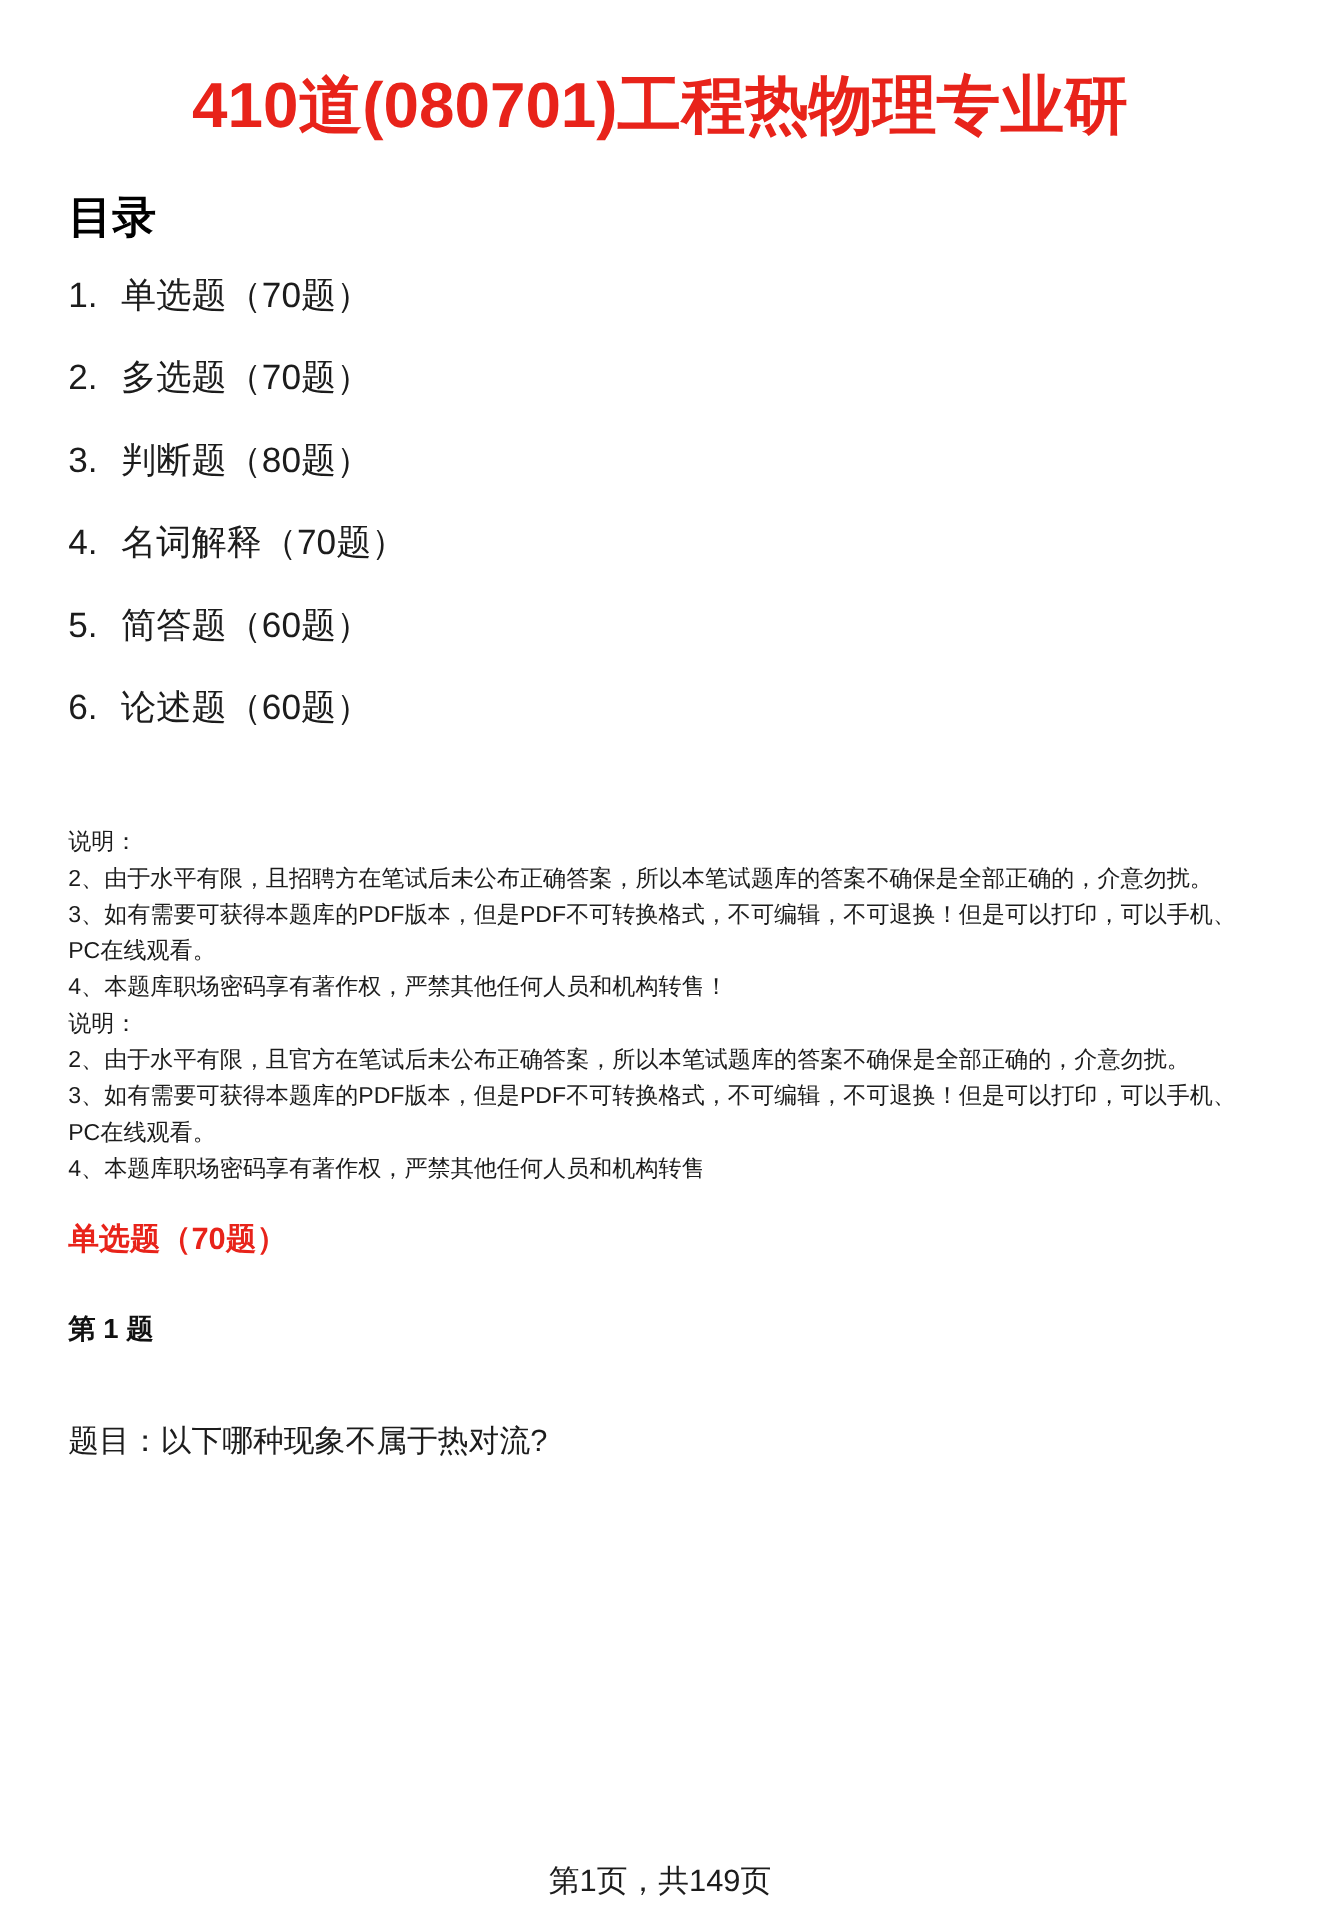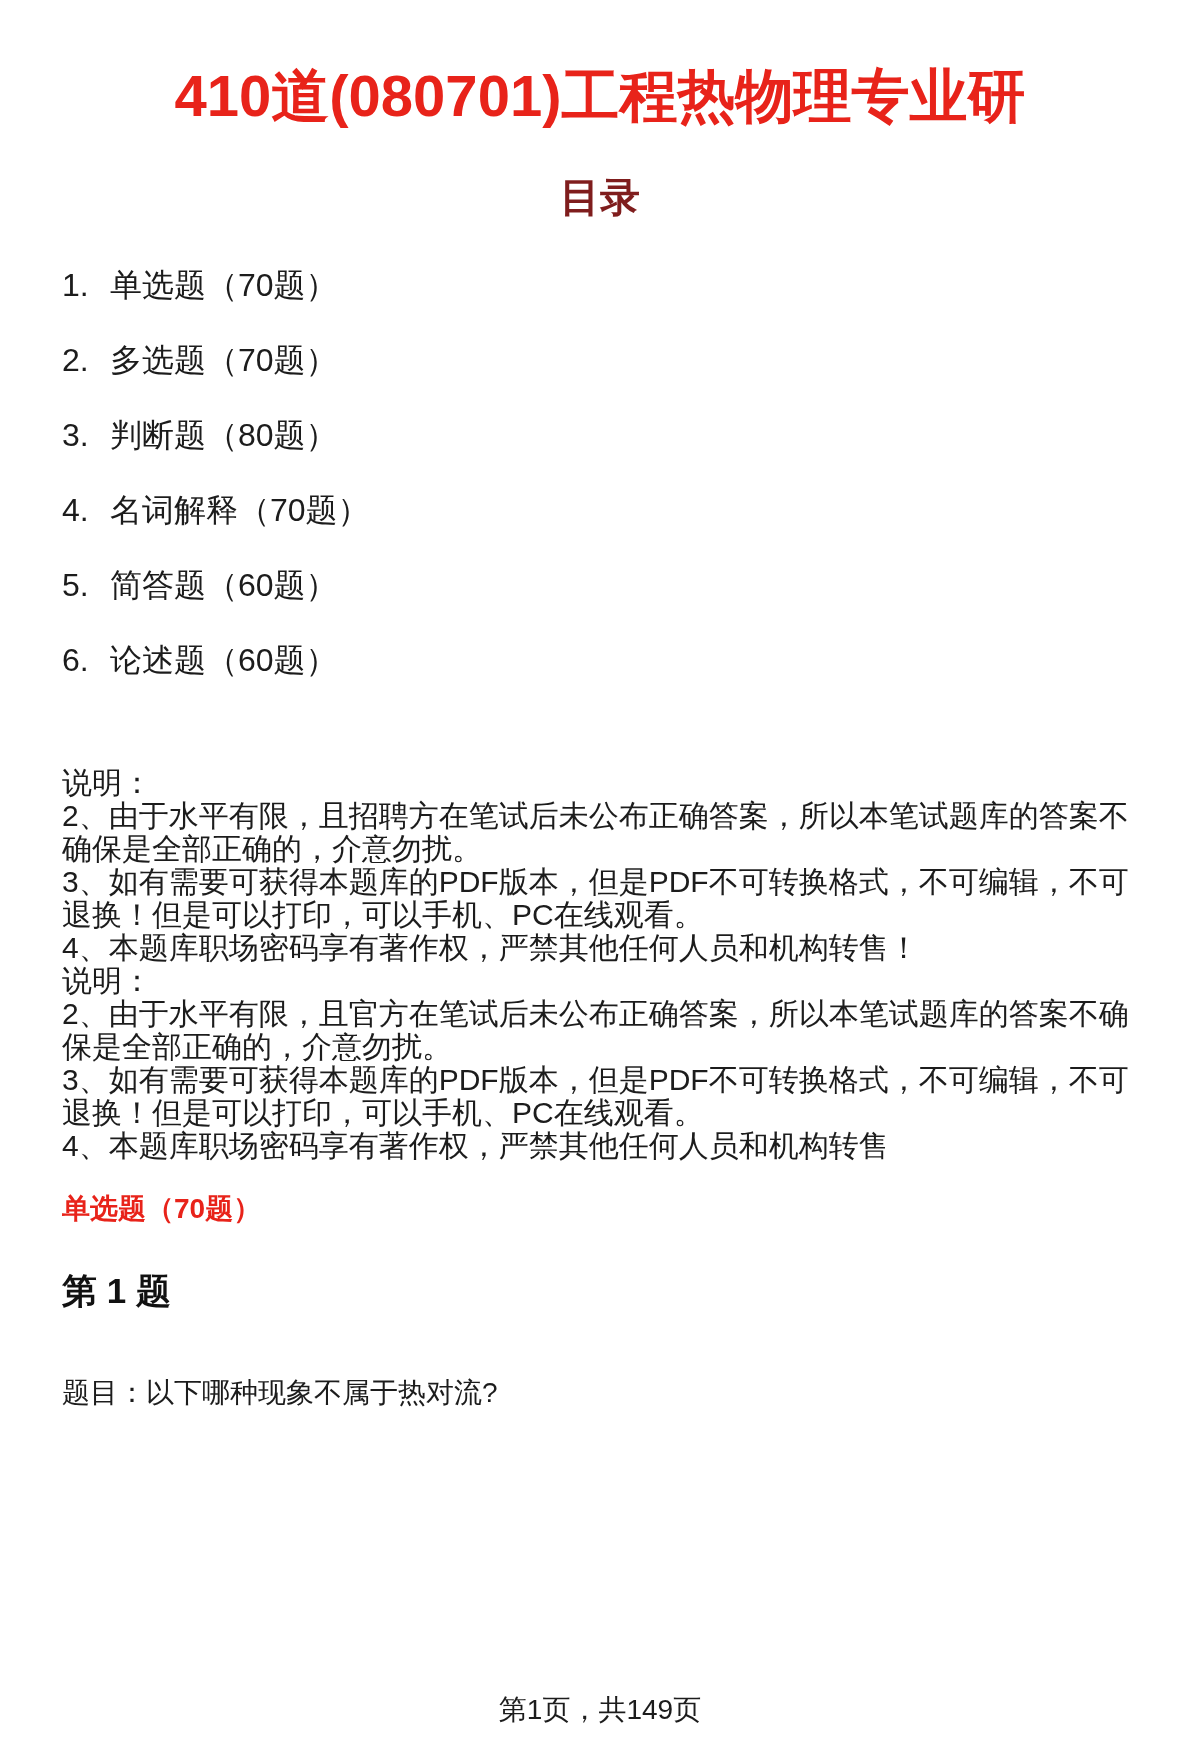--- a/index.html
+++ b/index.html
@@ -23,53 +23,52 @@
     font-size: 58px;
     font-weight: bold;
     color: #e8231a;
     line-height: 80px;
     margin-bottom: 34px;
   }
   .doc-title span { display: block; }
   .toc-heading {
     font-size: 40px;
     font-weight: bold;
-    color: #7f1d1d;
-    margin-bottom: 44px;
-    text-align: center;
+    color: #000000;
+    margin-bottom: 27px;
   }
   .toc-list { list-style: none; }
   .toc-item {
     display: flex;
     font-size: 32px;
     color: #1c1c1c;
     margin-bottom: 43px;
     line-height: 32px;
   }
   .toc-num {
     width: 48px;
     flex: 0 0 48px;
   }
   .notes {
     margin-top: 90px;
-    font-size: 30px;
+    font-size: 21px;
     line-height: 33px;
     color: #1c1c1c;
   }
   .notes .note-line { margin: 0; }
   .section-header {
     margin-top: 30px;
     font-size: 28px;
     font-weight: bold;
     color: #e8231a;
     line-height: 34px;
   }
   .question-number {
     margin-top: 48px;
-    font-size: 35px;
+    font-size: 25px;
     font-weight: bold;
     color: #111111;
     line-height: 34px;
   }
   .question-text {
     margin-top: 68px;
     font-size: 28px;
     color: #1c1c1c;
     line-height: 34px;
   }

